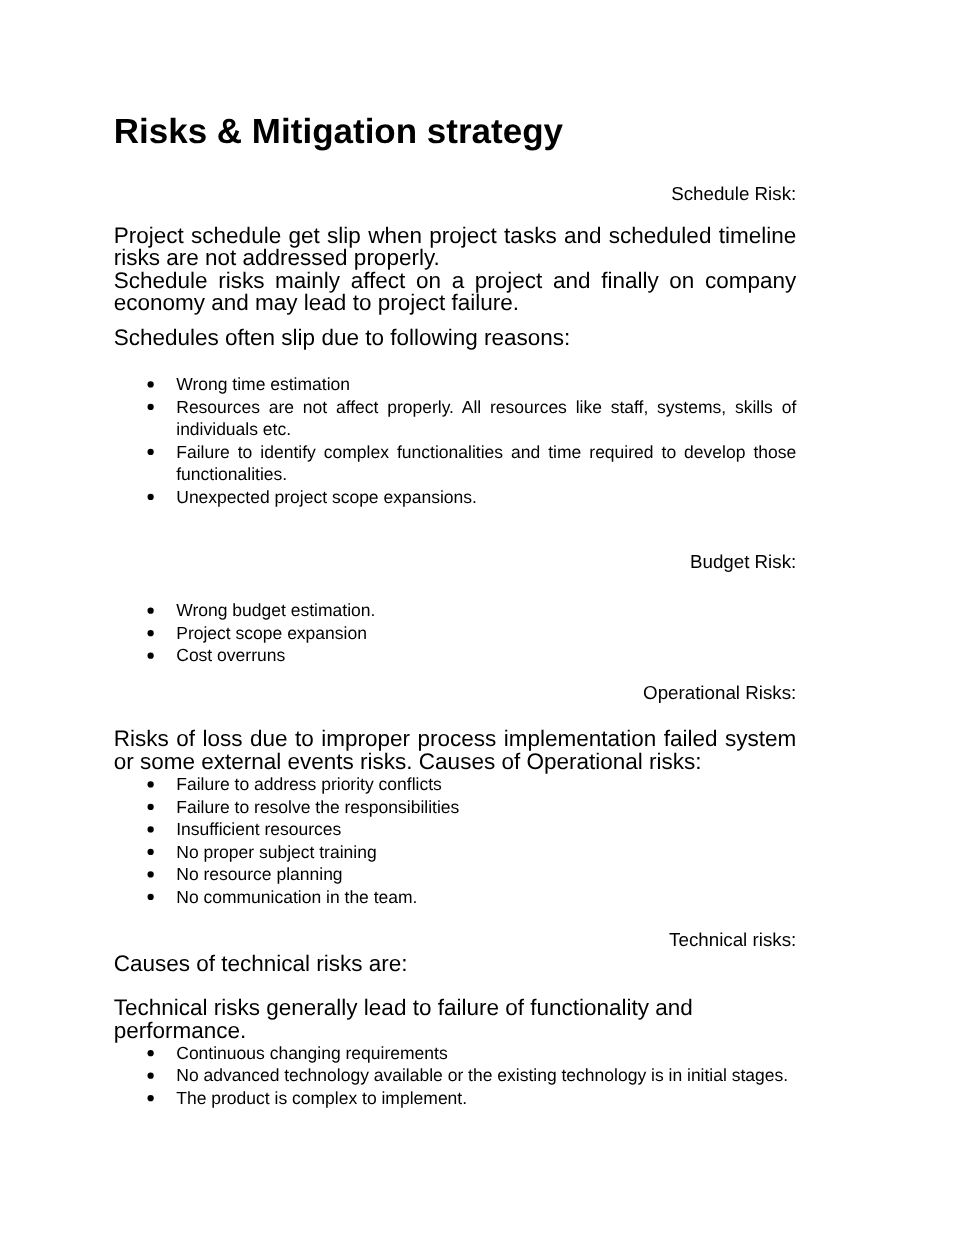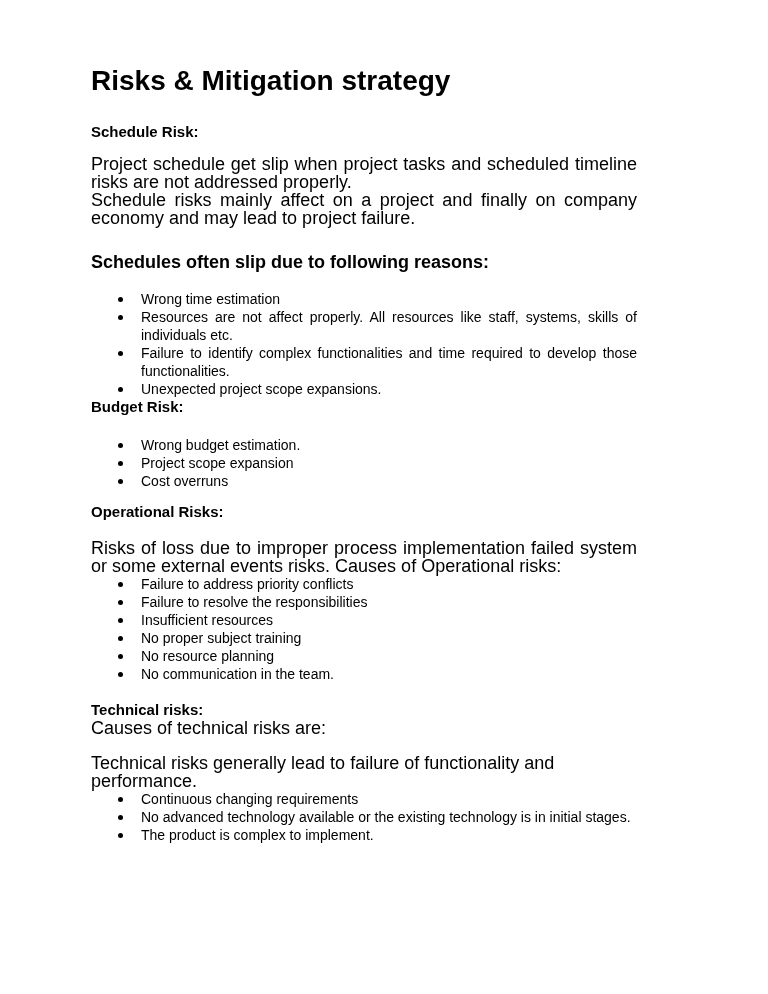--- a/index.html
+++ b/index.html
@@ -8,32 +8,33 @@
     width: 768px;
     height: 994px;
     font-family: "Liberation Sans", sans-serif;
     color: #000000;
     overflow: hidden;
   }
   .page {
     width: 728px;
     height: 994px;
     background: #ffffff;
-    padding: 64px 91px 0 91px;
+    padding: 88px 91px 0 91px;
   }
   .doc-title {
     font-size: 28px;
     line-height: 33px;
     font-weight: bold;
     color: #000000;
   }
   .sec-heading {
     font-size: 15px;
     line-height: 18px;
-    font-weight: bold;
+    font-weight: normal;
+    text-align: right;
   }
   .para {
     font-size: 18px;
     line-height: 18px;
   }
   .just { text-align: justify; }
   ul.bullets { list-style: none; }
   ul.bullets li {
     position: relative;
     padding-left: 50px;
@@ -47,23 +48,23 @@
     left: 27px;
     top: 7px;
     width: 5px;
     height: 5px;
     border-radius: 50%;
     background: #000000;
   }
   
   .mt-title-gap   { margin-top: 26px; }  
   .mt-sched-p1    { margin-top: 14px; }
-  .mt-sched-p3    { margin-top: 26px; font-weight: bold; }
+  .mt-sched-p3    { margin-top: 10px; }
   .mt-sched-ul    { margin-top: 19px; }
-  .mt-budget-h    { }
+  .mt-budget-h    { margin-top: 35px; }
   .mt-budget-ul   { margin-top: 20px; }
   .mt-oper-h      { margin-top: 13px; }
   .mt-oper-p      { margin-top: 18px; }
   .mt-tech-h      { margin-top: 18px; }
   .mt-tech-p      { margin-top: 17px; }
 </style>
 </head>
 <body>
 
 <div class="page">

